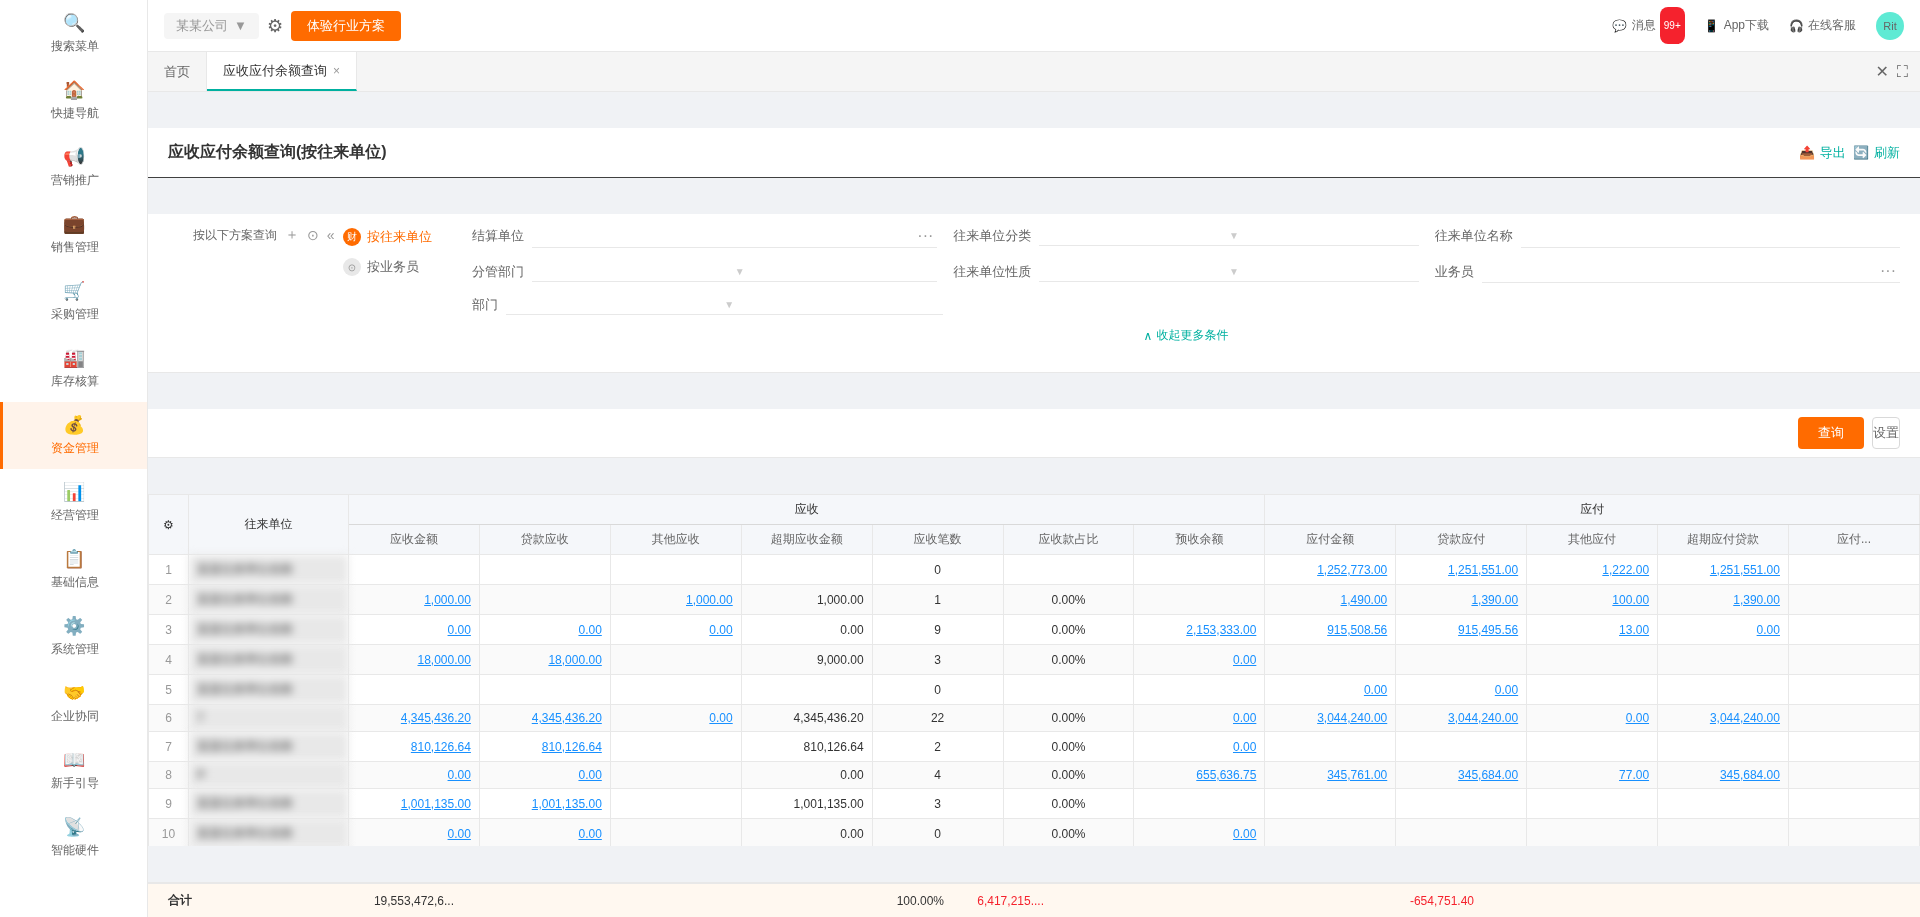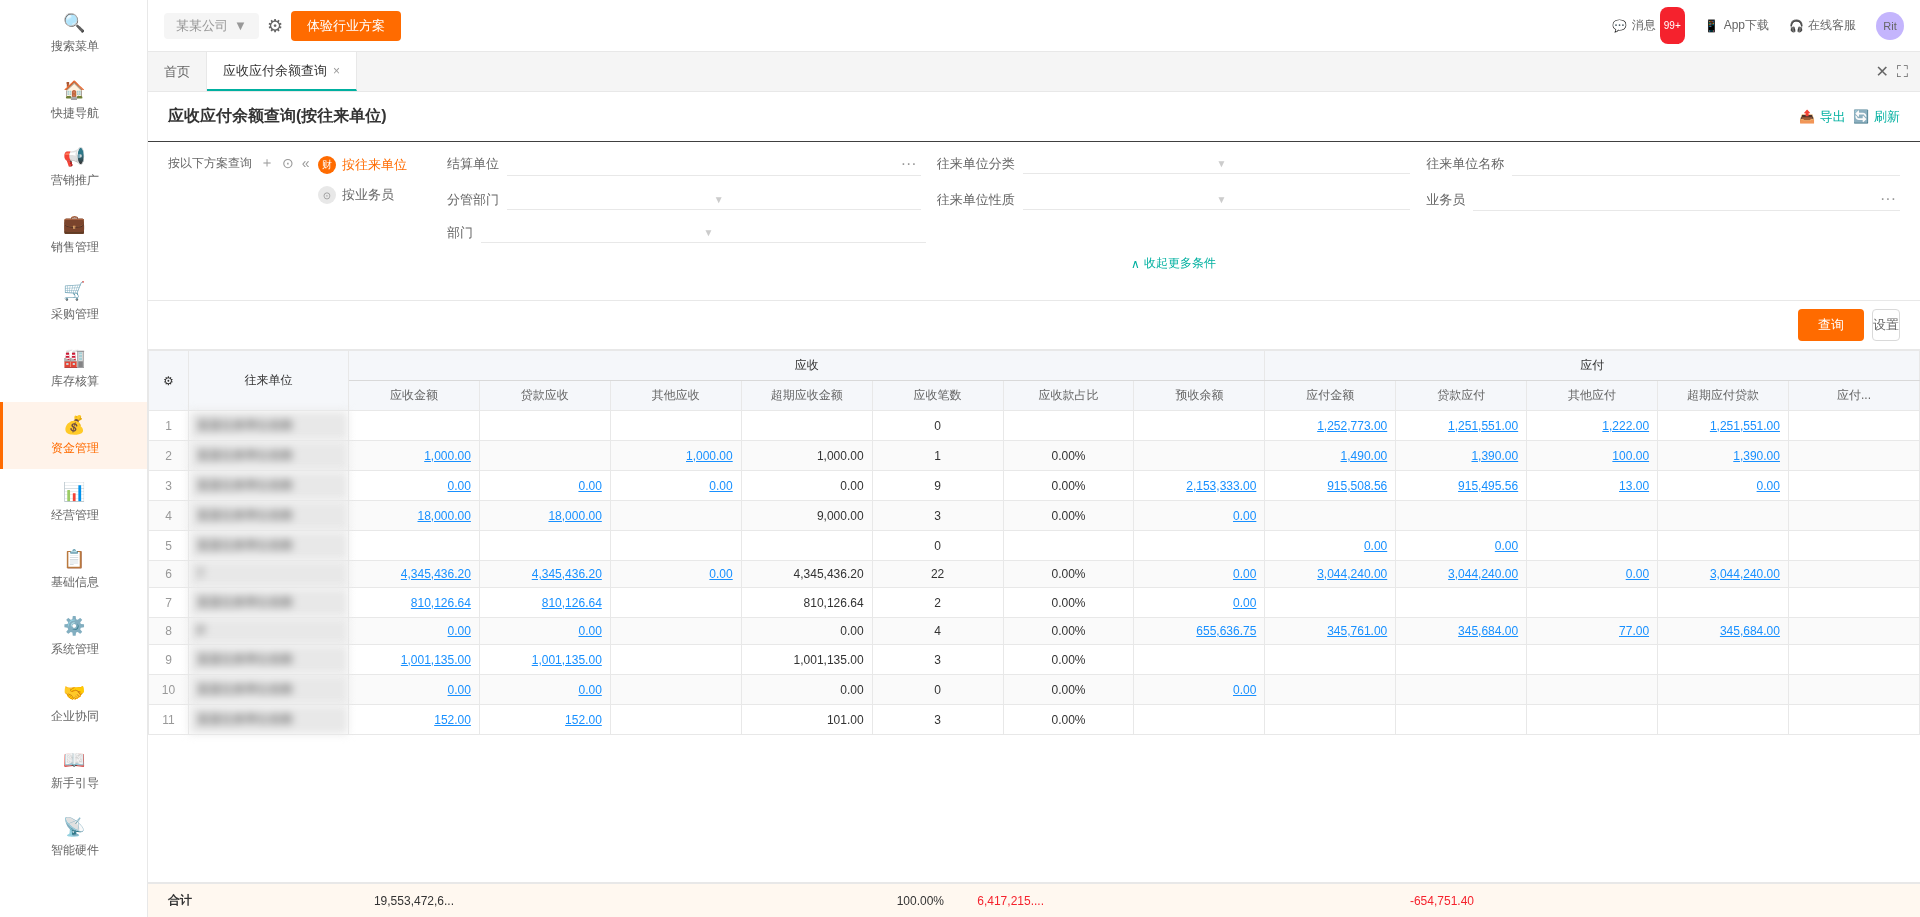--- a/index.html
+++ b/index.html
@@ -39,26 +39,26 @@
     .header-solution-btn {
       background: #ff6b00; color: #fff; border: none; padding: 6px 16px;
       border-radius: 4px; cursor: pointer; font-size: 13px;
     }
     .header-right { display: flex; align-items: center; gap: 20px; }
     .header-right-item { display: flex; align-items: center; gap: 4px; color: #666; cursor: pointer; font-size: 12px; }
     .badge {
       background: #f5222d; color: #fff; font-size: 10px; padding: 13px 4px;
       border-radius: 8px; min-width: 16px; text-align: center;
     }
-    .user-avatar { width: 28px; height: 28px; border-radius: 50%; background: #c4b5fd; }
+    .user-avatar { width: 28px; height: 28px; border-radius: 50%; background: #5eead4; }
 
     
     .main-content {
       margin-left: 148px; margin-top: 52px; height: calc(917px - 52px);
-      display: flex; flex-direction: column; overflow: hidden;
+      display: flex; flex-direction: column; overflow: hidden; gap: 36px;
     }
 
     
     .tab-bar {
       background: #f5f5f5; border-bottom: 1px solid #e8e8e8;
       display: flex; align-items: center; height: 40px; flex-shrink: 0;
     }
     .tab-item {
       display: flex; align-items: center; gap: 6px; padding: 0 16px; height: 100%;
       cursor: pointer; color: #666; font-size: 13px; border-right: 1px solid #e8e8e8;
@@ -281,21 +281,21 @@
           <span>🔄</span>
           <span>刷新</span>
         </button>
       </div>
     </div>
   </div>
 
   <div class="filter-area">
     <div class="filter-row" style="align-items:flex-start; padding-top:10px;">
 
-      <div style="display:flex;align-items:center;gap:8px;width:130px;flex-shrink:0;padding-top:2px;">
+      <div style="display:flex;align-items:center;gap:8px;width:130px;flex-shrink:0;padding-top:2px;margin-left:25px;">
         <span style="font-size:12px;color:#666;white-space:nowrap;">按以下方案查询</span>
         <span class="filter-add-icon">＋</span>
         <span class="filter-setting-icon">⊙</span>
         <span class="filter-expand-icon">«</span>
       </div>
       <div class="scheme-options">
         <div class="scheme-option active">
           <div class="option-icon">财</div>
           <span>按往来单位</span>
         </div>

